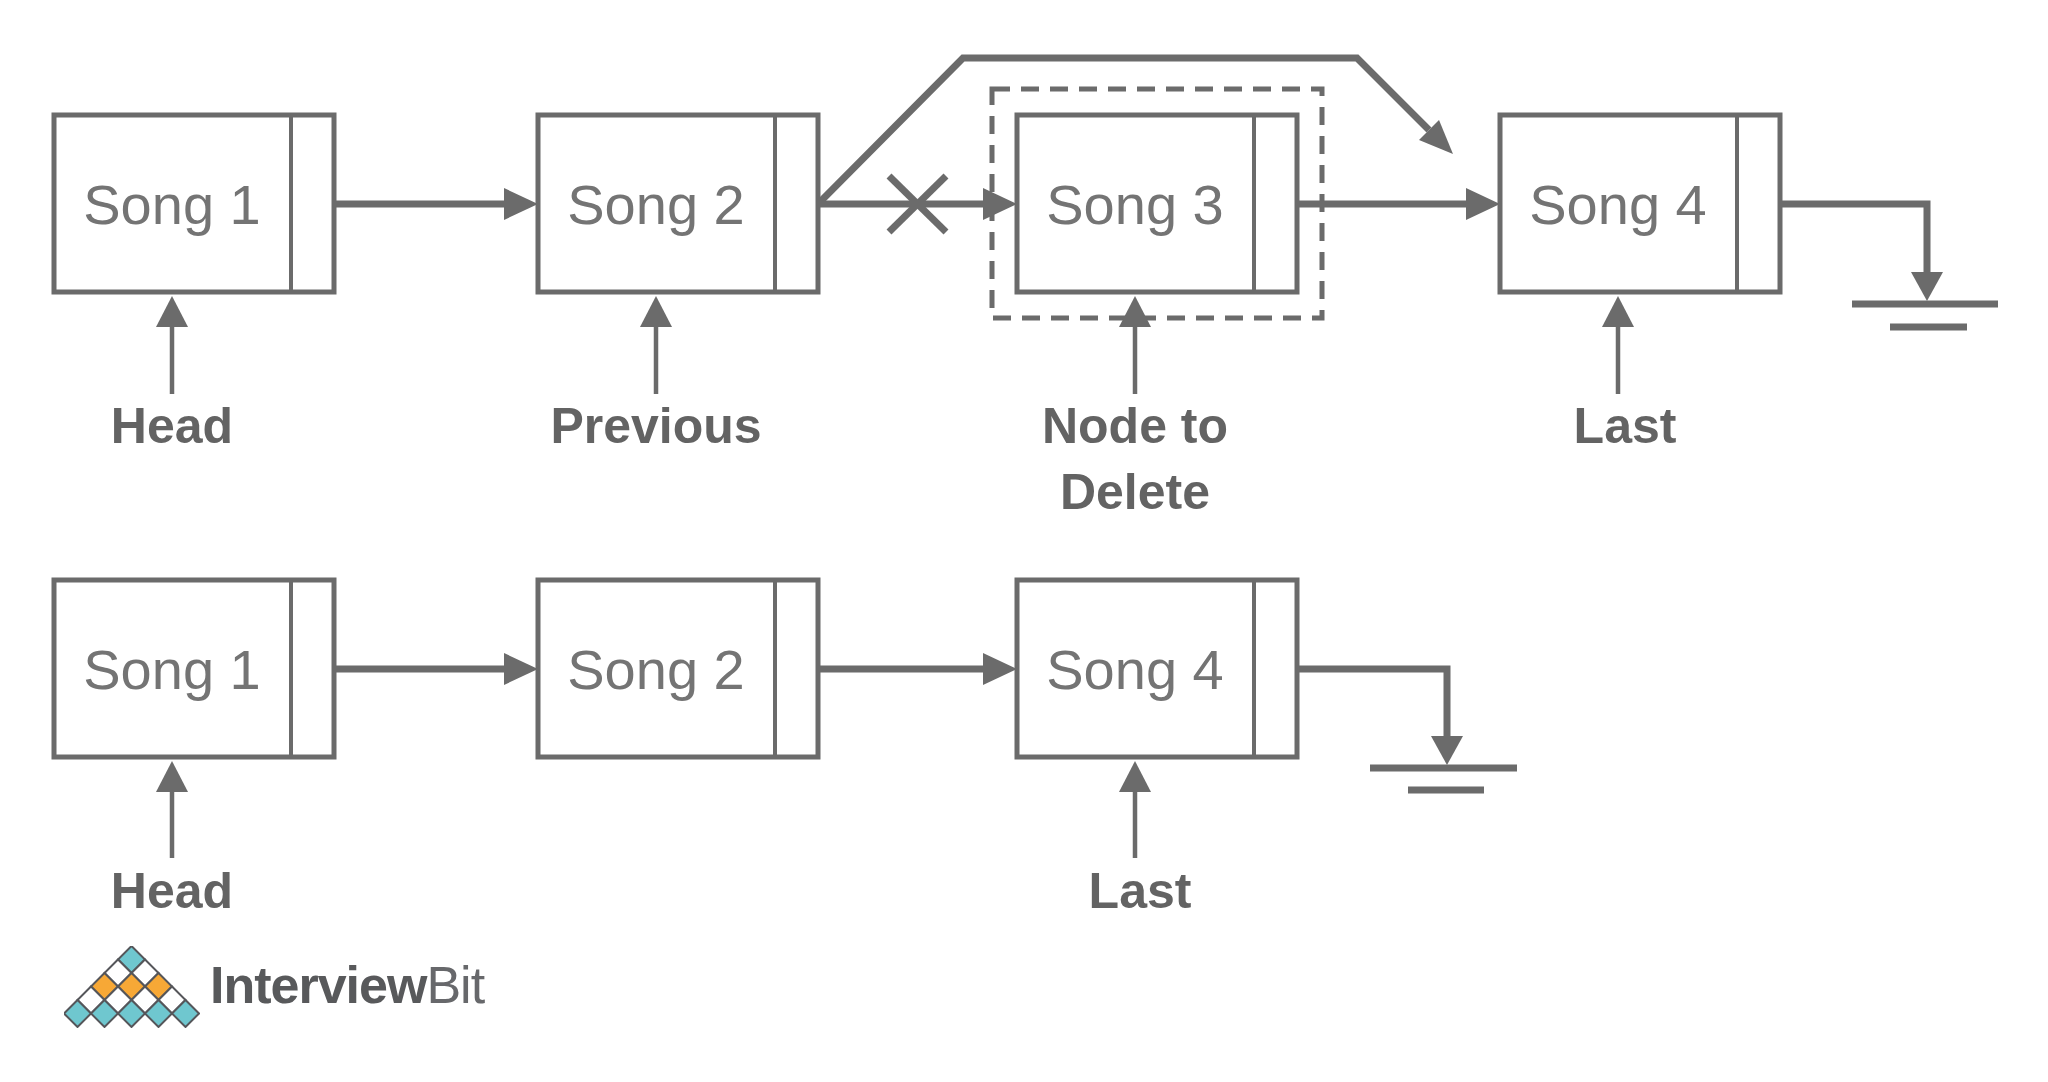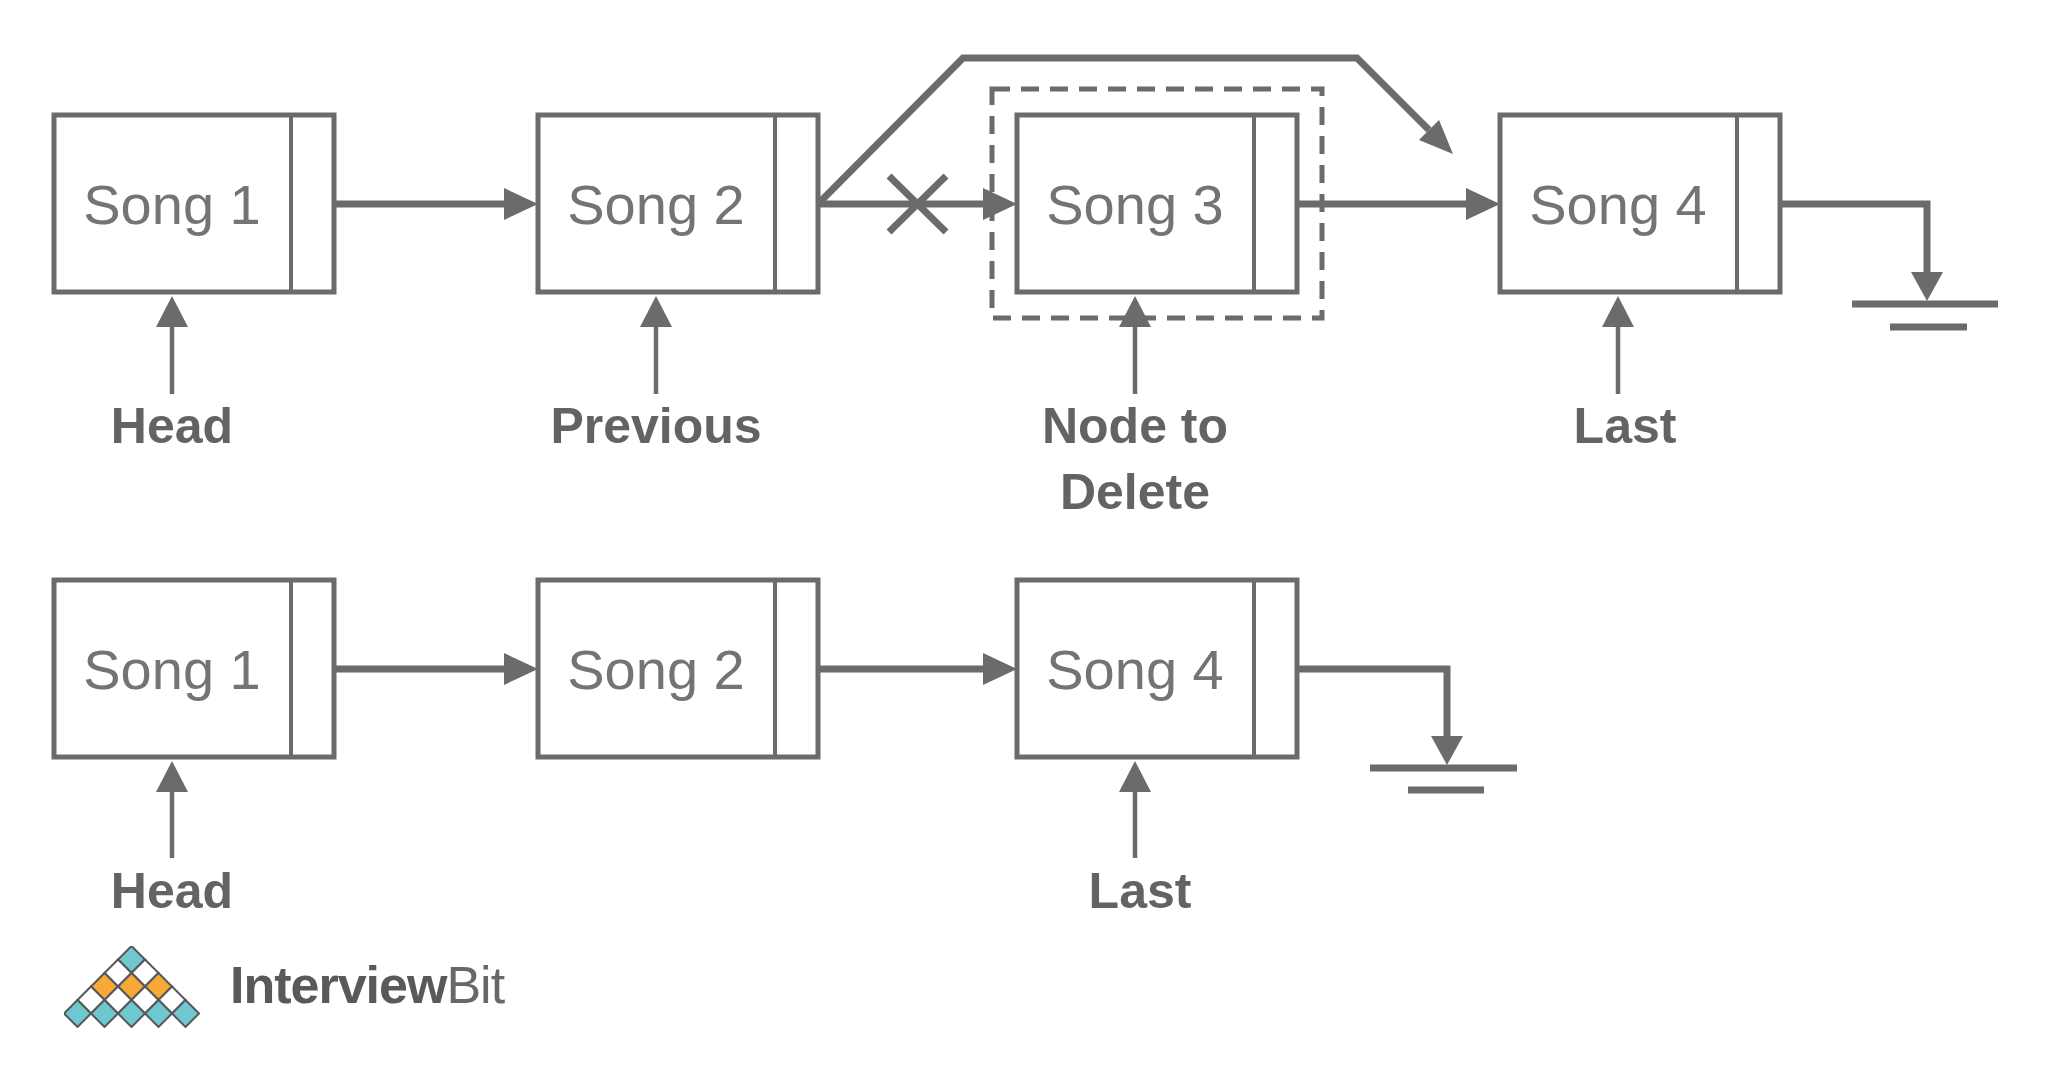--- a/index.html
+++ b/index.html
@@ -17,21 +17,21 @@
   .nbox{fill:#ffffff;stroke:var(--line);stroke-width:5;}
   .ndiv{stroke:var(--line);stroke-width:4;}
   .ntext{fill:var(--node-text);font-family:"Liberation Sans",sans-serif;font-size:56px;}
   .lbl{fill:var(--label-text);font-family:"Liberation Sans",sans-serif;font-size:50px;font-weight:700;}
   .arr{stroke:var(--line);stroke-width:7;fill:none;}
   .head{fill:var(--line);stroke:none;}
   .uparr{stroke:var(--line);stroke-width:4.5;}
   .cross{stroke:var(--line);stroke-width:7;}
   .dashbox{fill:none;stroke:var(--dashed-border);stroke-width:5;stroke-dasharray:18 11;}
   .gnd{stroke:var(--line);stroke-width:7;fill:none;}
-  .logo{position:absolute;left:64px;top:946px;display:flex;align-items:center;gap:30px;}
+  .logo{position:absolute;left:64px;top:946px;display:flex;align-items:center;gap:10px;}
   .logo .pyr{display:block;}
   .pyr polygon{stroke:var(--logo-outline);stroke-width:2;}
   .d-teal{fill:var(--logo-teal);}
   .d-white{fill:#ffffff;}
   .d-orange{fill:var(--logo-orange);}
   .logo-text{font-size:52px;letter-spacing:-1px;line-height:1;padding-bottom:4px;}
   .logo-text .b1{font-weight:700;color:var(--logo-text-bold);}
   .logo-text .b2{font-weight:400;color:var(--logo-text-light);}
 </style>
 </head>

